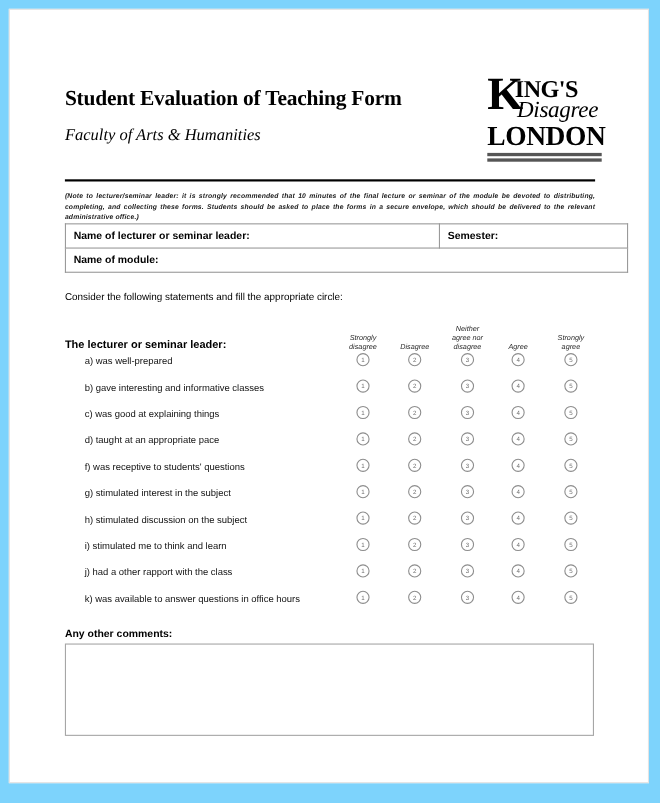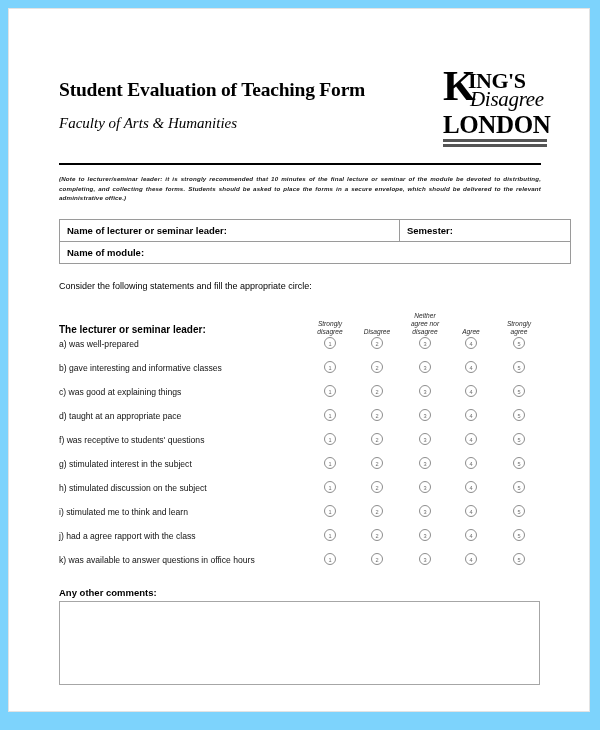--- a/index.html
+++ b/index.html
@@ -141,21 +141,20 @@
     font-style: italic;
     font-weight: bold;
     line-height: 9.5px;
     color: #1a1a1a;
     text-align: justify;
     letter-spacing: 0.15px;
   }
 
   
   .info-table {
-    margin-top: 16px;
     border-collapse: collapse;
     width: 481px;
     table-layout: fixed;
   }
   .info-table td {
     border: 1px solid #9a9a9a;
     height: 21px;
     padding: 0 7px;
     font-size: 9.5px;
     font-weight: bold;
@@ -198,21 +197,21 @@
     font-style: italic;
     line-height: 8px;
     color: #2a2a2a;
   }
   .stmt-row {
     position: relative;
     height: 24px;
   }
   .stmt-label {
     position: absolute;
-    left: 0;
+    left: 18px;
     top: 4px;
     font-size: 8.6px;
     color: #111;
     white-space: nowrap;
   }
   .circle {
     position: absolute;
     top: 2px;
     margin-left: -6px;
     width: 12px;
@@ -358,21 +357,21 @@
             </div>
             <div class="stmt-row">
               <div class="stmt-label">i) stimulated me to think and learn</div>
               <div class="circle" style="left: 271px;">1</div>
               <div class="circle" style="left: 318px;">2</div>
               <div class="circle" style="left: 366px;">3</div>
               <div class="circle" style="left: 412px;">4</div>
               <div class="circle" style="left: 460px;">5</div>
             </div>
             <div class="stmt-row">
-              <div class="stmt-label">j) had a agree rapport with the class</div>
+              <div class="stmt-label">j) had a other rapport with the class</div>
               <div class="circle" style="left: 271px;">1</div>
               <div class="circle" style="left: 318px;">2</div>
               <div class="circle" style="left: 366px;">3</div>
               <div class="circle" style="left: 412px;">4</div>
               <div class="circle" style="left: 460px;">5</div>
             </div>
             <div class="stmt-row">
               <div class="stmt-label">k) was available to answer questions in office hours</div>
               <div class="circle" style="left: 271px;">1</div>
               <div class="circle" style="left: 318px;">2</div>

